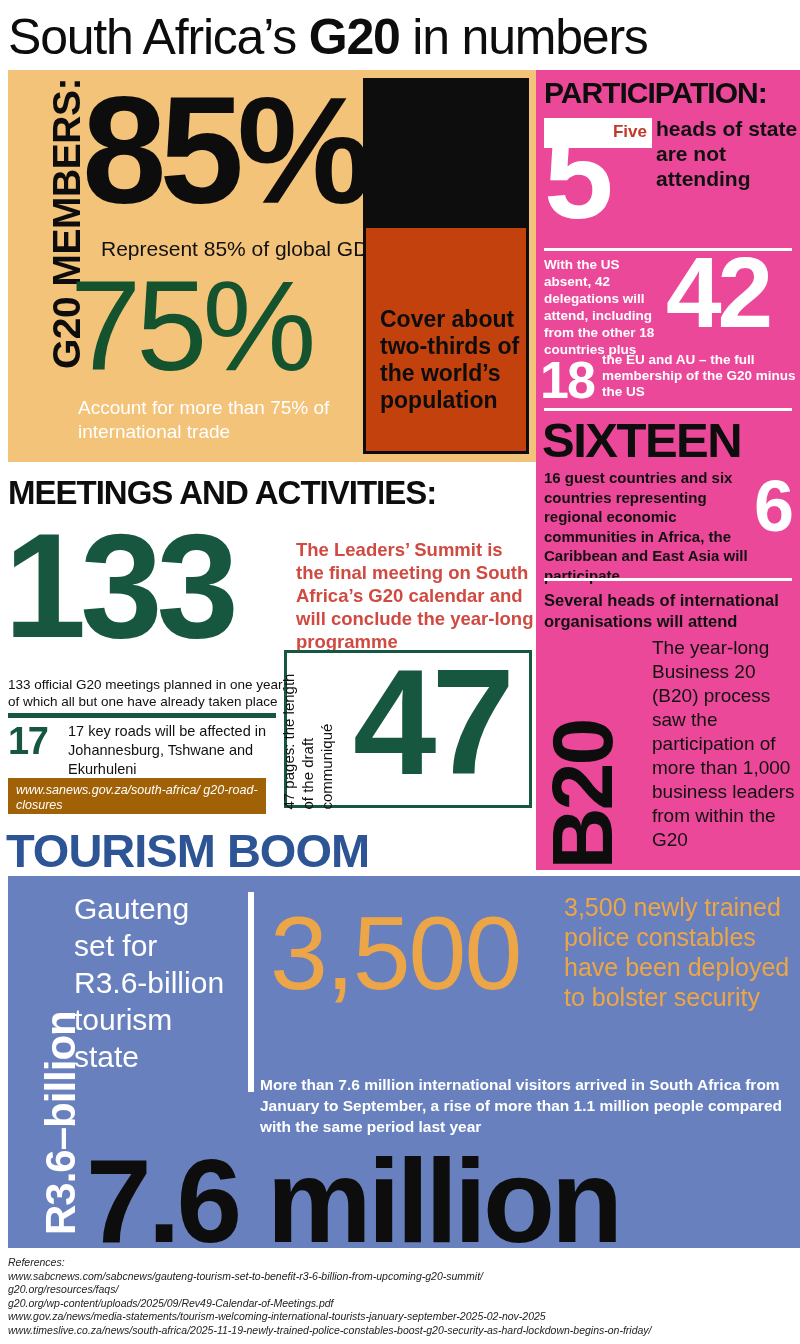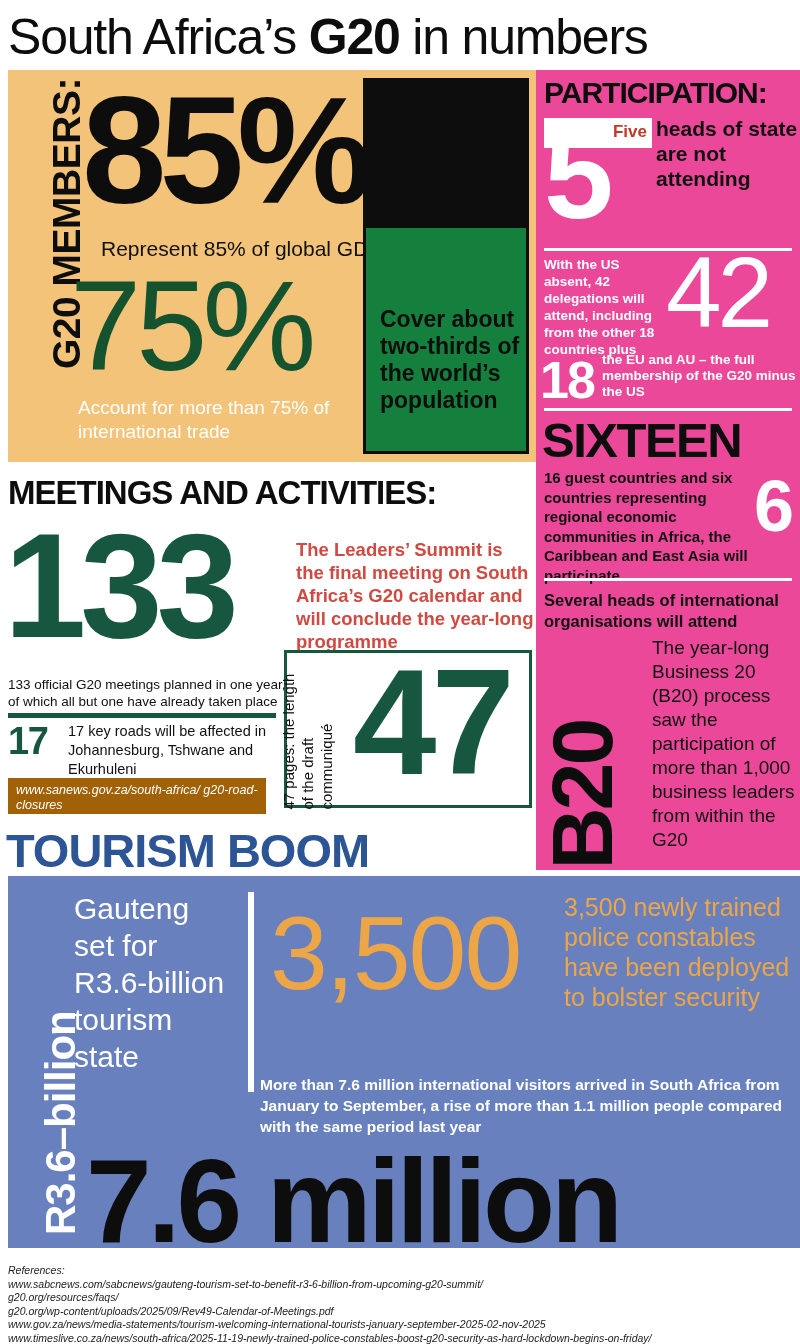--- a/index.html
+++ b/index.html
@@ -49,21 +49,21 @@
   .cap75{
     position:absolute;left:70px;top:326px;width:300px;
     font-size:19px;color:#ffffff;line-height:24px;font-weight:500;
   }
   .blackbox{
     position:absolute;left:355px;top:8px;width:166px;height:150px;
     background:#0d0d0d;
   }
   .coverbox{
     position:absolute;left:355px;top:158px;width:166px;height:226px;
-    border:3px solid #0d0d0d;border-top:none;background:#15803d;
+    border:3px solid #0d0d0d;border-top:none;background:#c2410c;
     box-sizing:border-box;
   }
   .coverbox p{
     margin:0;position:absolute;left:14px;top:78px;width:146px;
     font-size:23px;line-height:27px;font-weight:bold;color:#0d0d0d;
   }
 
   
   .salmon{
     position:absolute;left:536px;top:70px;width:264px;height:800px;
@@ -93,21 +93,21 @@
   }
   .rule{
     position:absolute;height:3px;background:#ffffff;
   }
   .p42-text{
     position:absolute;left:8px;top:186px;width:118px;
     font-size:13.5px;line-height:17px;font-weight:bold;color:#ffffff;
   }
   .p42-num{
     position:absolute;left:130px;top:172px;
-    font-size:100px;line-height:100px;font-weight:normal;color:#ffffff;
+    font-size:100px;line-height:100px;font-weight:bold;color:#ffffff;
     letter-spacing:-4px;
   }
   .p18-num{
     position:absolute;left:4px;top:284px;
     font-size:52px;line-height:52px;font-weight:bold;color:#ffffff;
     letter-spacing:-2px;
   }
   .p18-text{
     position:absolute;left:66px;top:282px;width:196px;
     font-size:13.5px;line-height:16px;font-weight:bold;color:#ffffff;
@@ -231,21 +231,21 @@
   }
   .n76{
     position:absolute;left:78px;top:266px;
     font-size:118px;line-height:118px;font-weight:bold;color:#0d0d0d;
     letter-spacing:-4px;
   }
 
   
   .refs{
     position:absolute;left:8px;top:1256px;width:784px;
-    font-size:10.5px;line-height:13.5px;color:#222;font-style:italic;margin-top:8px;
+    font-size:10.5px;line-height:13.5px;color:#222;font-style:italic;
   }
   .refs .lbl{font-style:italic;}
   .refs div{white-space:nowrap;}
 </style>
 </head>
 <body>
 
 <div class="page">
 
   <div class="title"><span class="light">South Africa’s </span><b>G20</b><span class="light"> in numbers</span></div>

